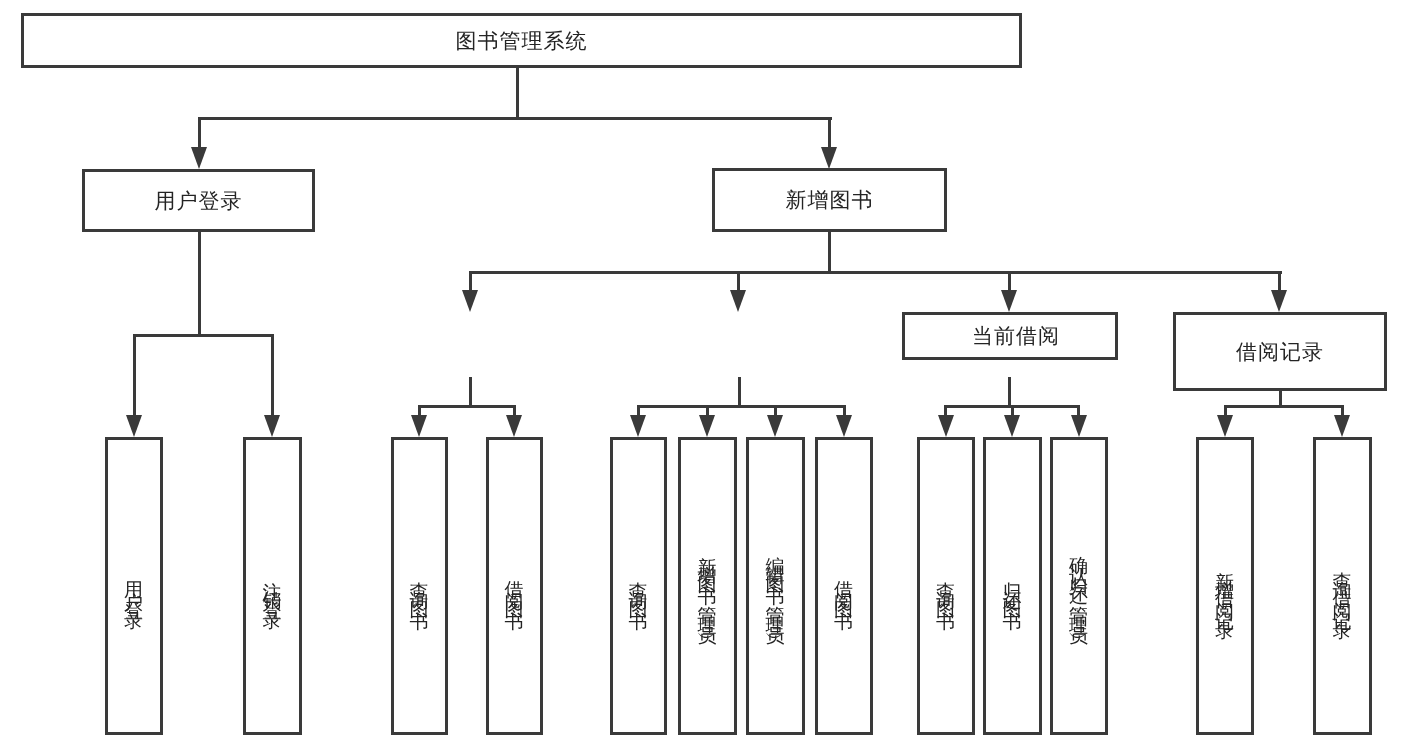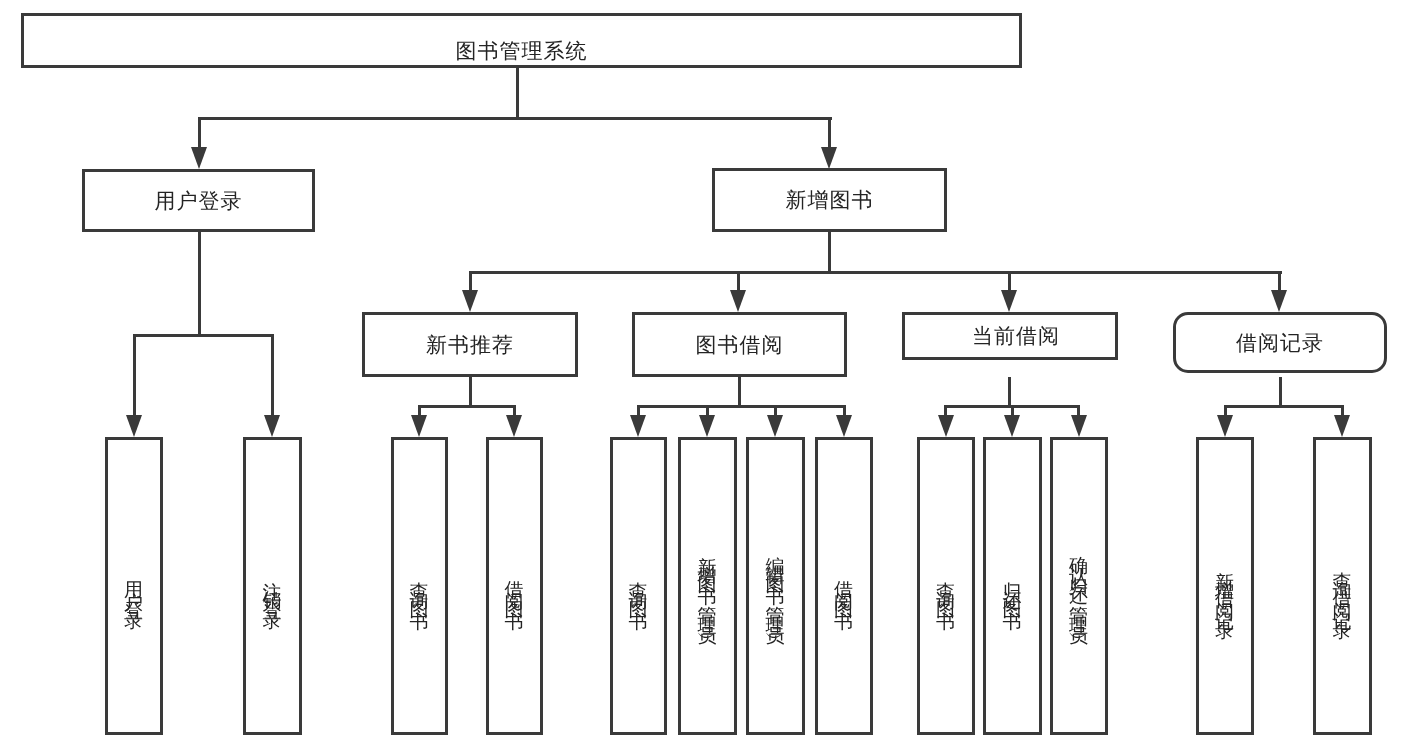--- a/index.html
+++ b/index.html
@@ -32,21 +32,21 @@
   #watermark{
     position:absolute;left:1152px;top:713px;z-index:5;
     font-size:19px;color:#ababab;opacity:0.92;letter-spacing:1px;white-space:nowrap;
   }
 </style>
 </head>
 <body>
 
 <div id="canvas">
 
-  <div class="node" style="left:21px;top:13px;width:1001px;height:55px;align-items:flex-end;">
+  <div class="node" style="left:21px;top:13px;width:1001px;height:55px;">
     <span>图书管理系统</span>
   </div>
 
   <div class="v" style="left:516px;top:68px;height:51px;"></div>
   <div class="h" style="left:198px;top:117px;width:634px;"></div>
   <div class="v" style="left:198px;top:117px;height:32px;"></div>
   <div class="arrow" style="left:191px;top:147px;"></div>
   <div class="v" style="left:828px;top:117px;height:32px;"></div>
   <div class="arrow" style="left:821px;top:147px;"></div>
 
@@ -68,30 +68,24 @@
   <div class="h" style="left:469px;top:271px;width:813px;"></div>
   <div class="v" style="left:469px;top:271px;height:20px;"></div>
   <div class="arrow" style="left:462px;top:290px;"></div>
   <div class="v" style="left:737px;top:271px;height:20px;"></div>
   <div class="arrow" style="left:730px;top:290px;"></div>
   <div class="v" style="left:1008px;top:271px;height:20px;"></div>
   <div class="arrow" style="left:1001px;top:290px;"></div>
   <div class="v" style="left:1278px;top:271px;height:20px;"></div>
   <div class="arrow" style="left:1271px;top:290px;"></div>
 
-  <div class="node" style="left:362px;top:312px;width:216px;height:65px;">
-    <span>新书推荐</span>
-  </div>
-  <div class="node" style="left:632px;top:312px;width:215px;height:65px;">
-    <span>图书借阅</span>
-  </div>
   <div class="node" style="left:902px;top:312px;width:216px;height:48px;padding-left:12px;">
     <span>当前借阅</span>
   </div>
-  <div class="node" style="left:1173px;top:312px;width:214px;height:61px;border-radius:15px;">
+  <div class="node" style="left:1173px;top:312px;width:214px;height:79px;">
     <span>借阅记录</span>
   </div>
 
   <div class="v" style="left:469px;top:377px;height:31px;"></div>
   <div class="h" style="left:418px;top:405px;width:98px;"></div>
   <div class="v" style="left:418px;top:405px;height:12px;"></div>
   <div class="arrow" style="left:411px;top:415px;"></div>
   <div class="v" style="left:513px;top:405px;height:12px;"></div>
   <div class="arrow" style="left:506px;top:415px;"></div>
 

